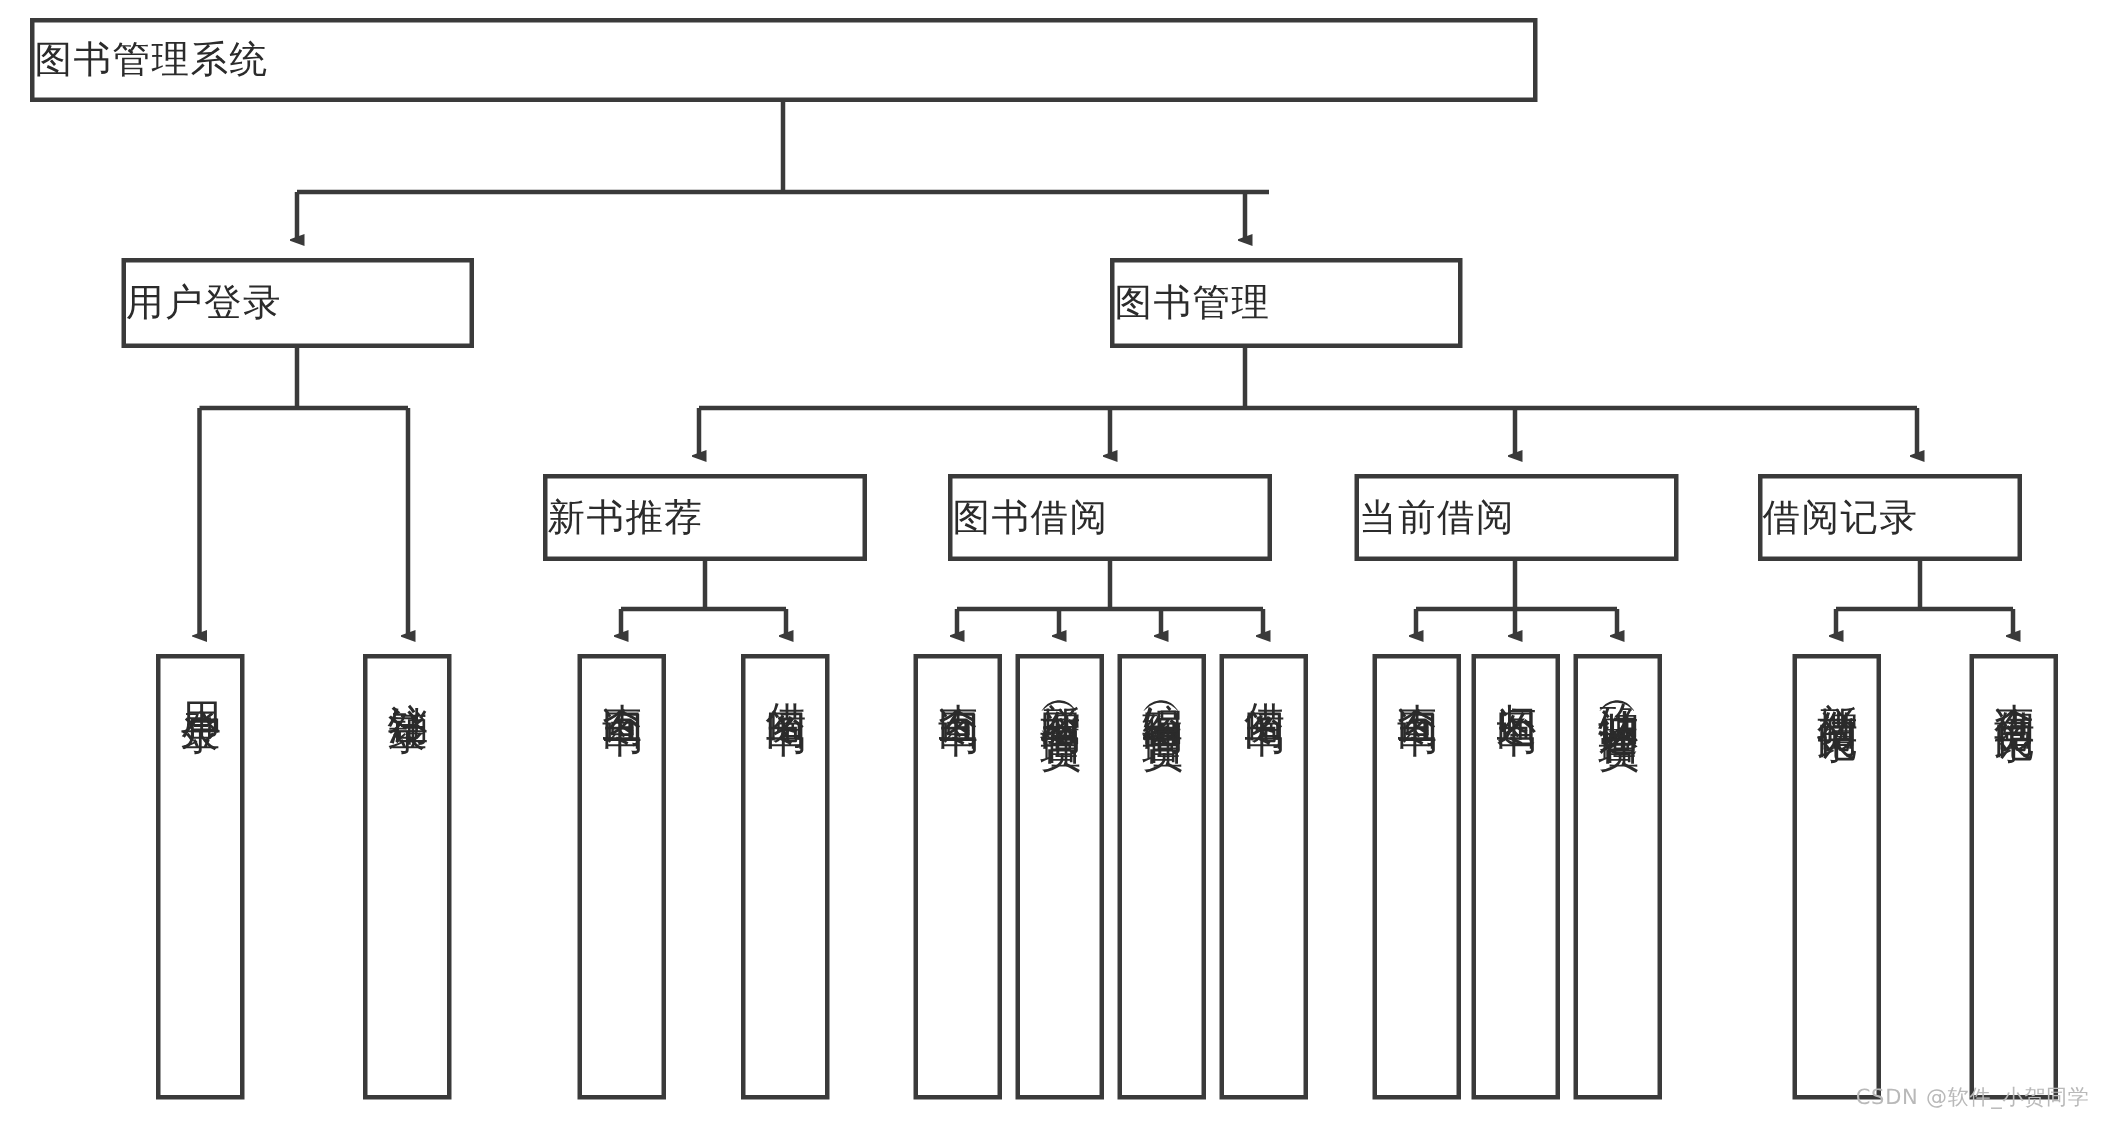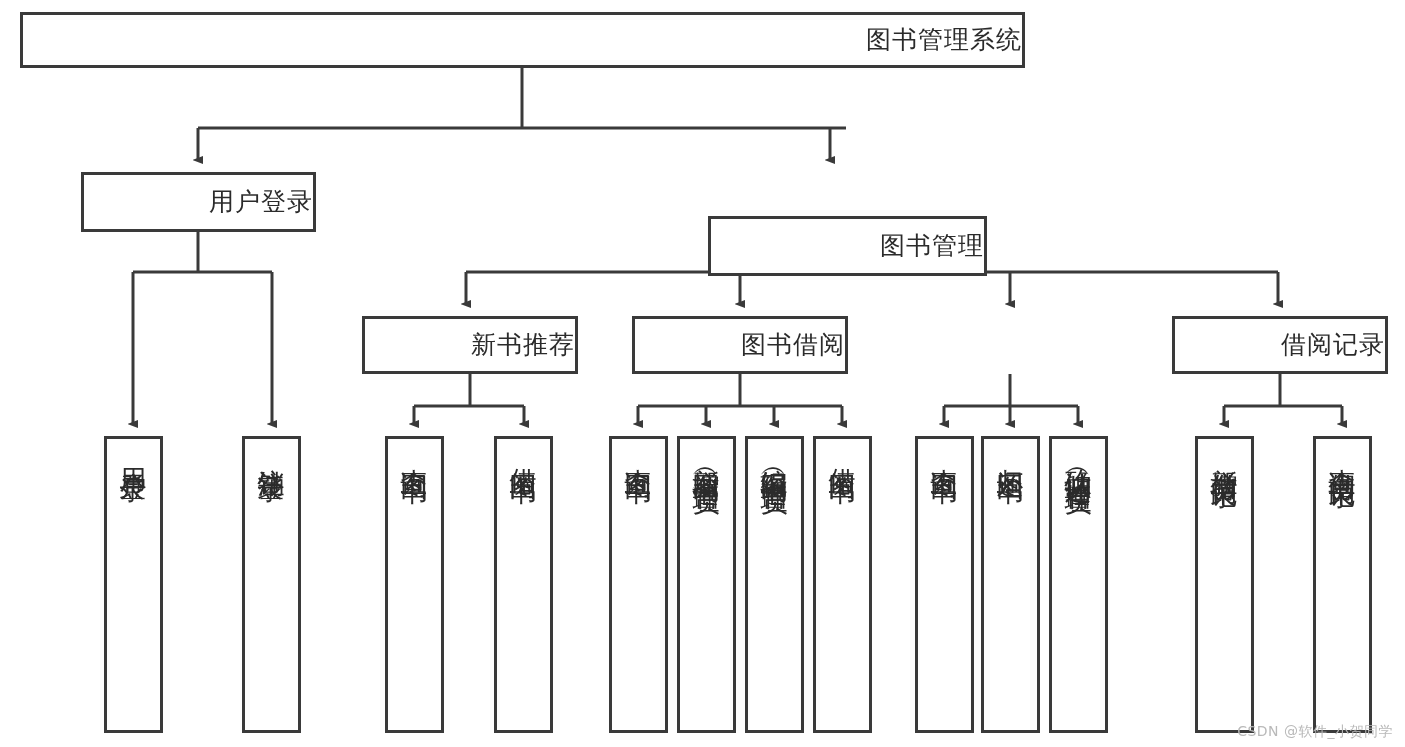--- a/index.html
+++ b/index.html
@@ -24,21 +24,21 @@
     width: 1405px;
     height: 747px;
   }
   .node-box {
     position: absolute;
     box-sizing: border-box;
     border: 3px solid #3a3a3a;
     background: #ffffff;
     display: flex;
     align-items: center;
-    justify-content: flex-end;
+    justify-content: flex-start;
     color: #2b2b2b;
   }
   .node-label {
     display: block;
     text-align: center;
     line-height: 1.28;
     letter-spacing: 1px;
   }
   .horiz .node-label {
     font-size: 25px;
@@ -122,31 +122,34 @@
     </g>
   </svg>
 
   <div class="node-box horiz" style="left:20px; top:12px; width:1005px; height:56px;">
     <span class="node-label">图书管理系统</span>
   </div>
 
   <div class="node-box horiz" style="left:81px; top:172px; width:235px; height:60px;">
     <span class="node-label">用户登录</span>
   </div>
-  <div class="node-box horiz" style="left:708px; top:172px; width:279px; height:60px;margin-top:44px;">
+  <div class="node-box horiz" style="left:740px; top:172px; width:235px; height:60px;">
     <span class="node-label">图书管理</span>
   </div>
 
   <div class="node-box horiz" style="left:632px; top:316px; width:216px; height:58px;">
     <span class="node-label">图书借阅</span>
   </div>
   <div class="node-box horiz" style="left:362px; top:316px; width:216px; height:58px;">
     <span class="node-label">新书推荐</span>
   </div>
-  <div class="node-box horiz" style="left:1172px; top:316px; width:216px; height:58px;">
+  <div class="node-box horiz" style="left:903px; top:316px; width:216px; height:58px;">
+    <span class="node-label">当前借阅</span>
+  </div>
+  <div class="node-box horiz" style="left:1172px; top:316px; width:176px; height:58px;">
     <span class="node-label">借阅记录</span>
   </div>
 
   <div class="node-box vert" style="left:104px; top:436px; width:59px; height:297px;">
     <span class="node-label">用户登录</span>
   </div>
   <div class="node-box vert" style="left:242px; top:436px; width:59px; height:297px;">
     <span class="node-label">注销登录</span>
   </div>
 

